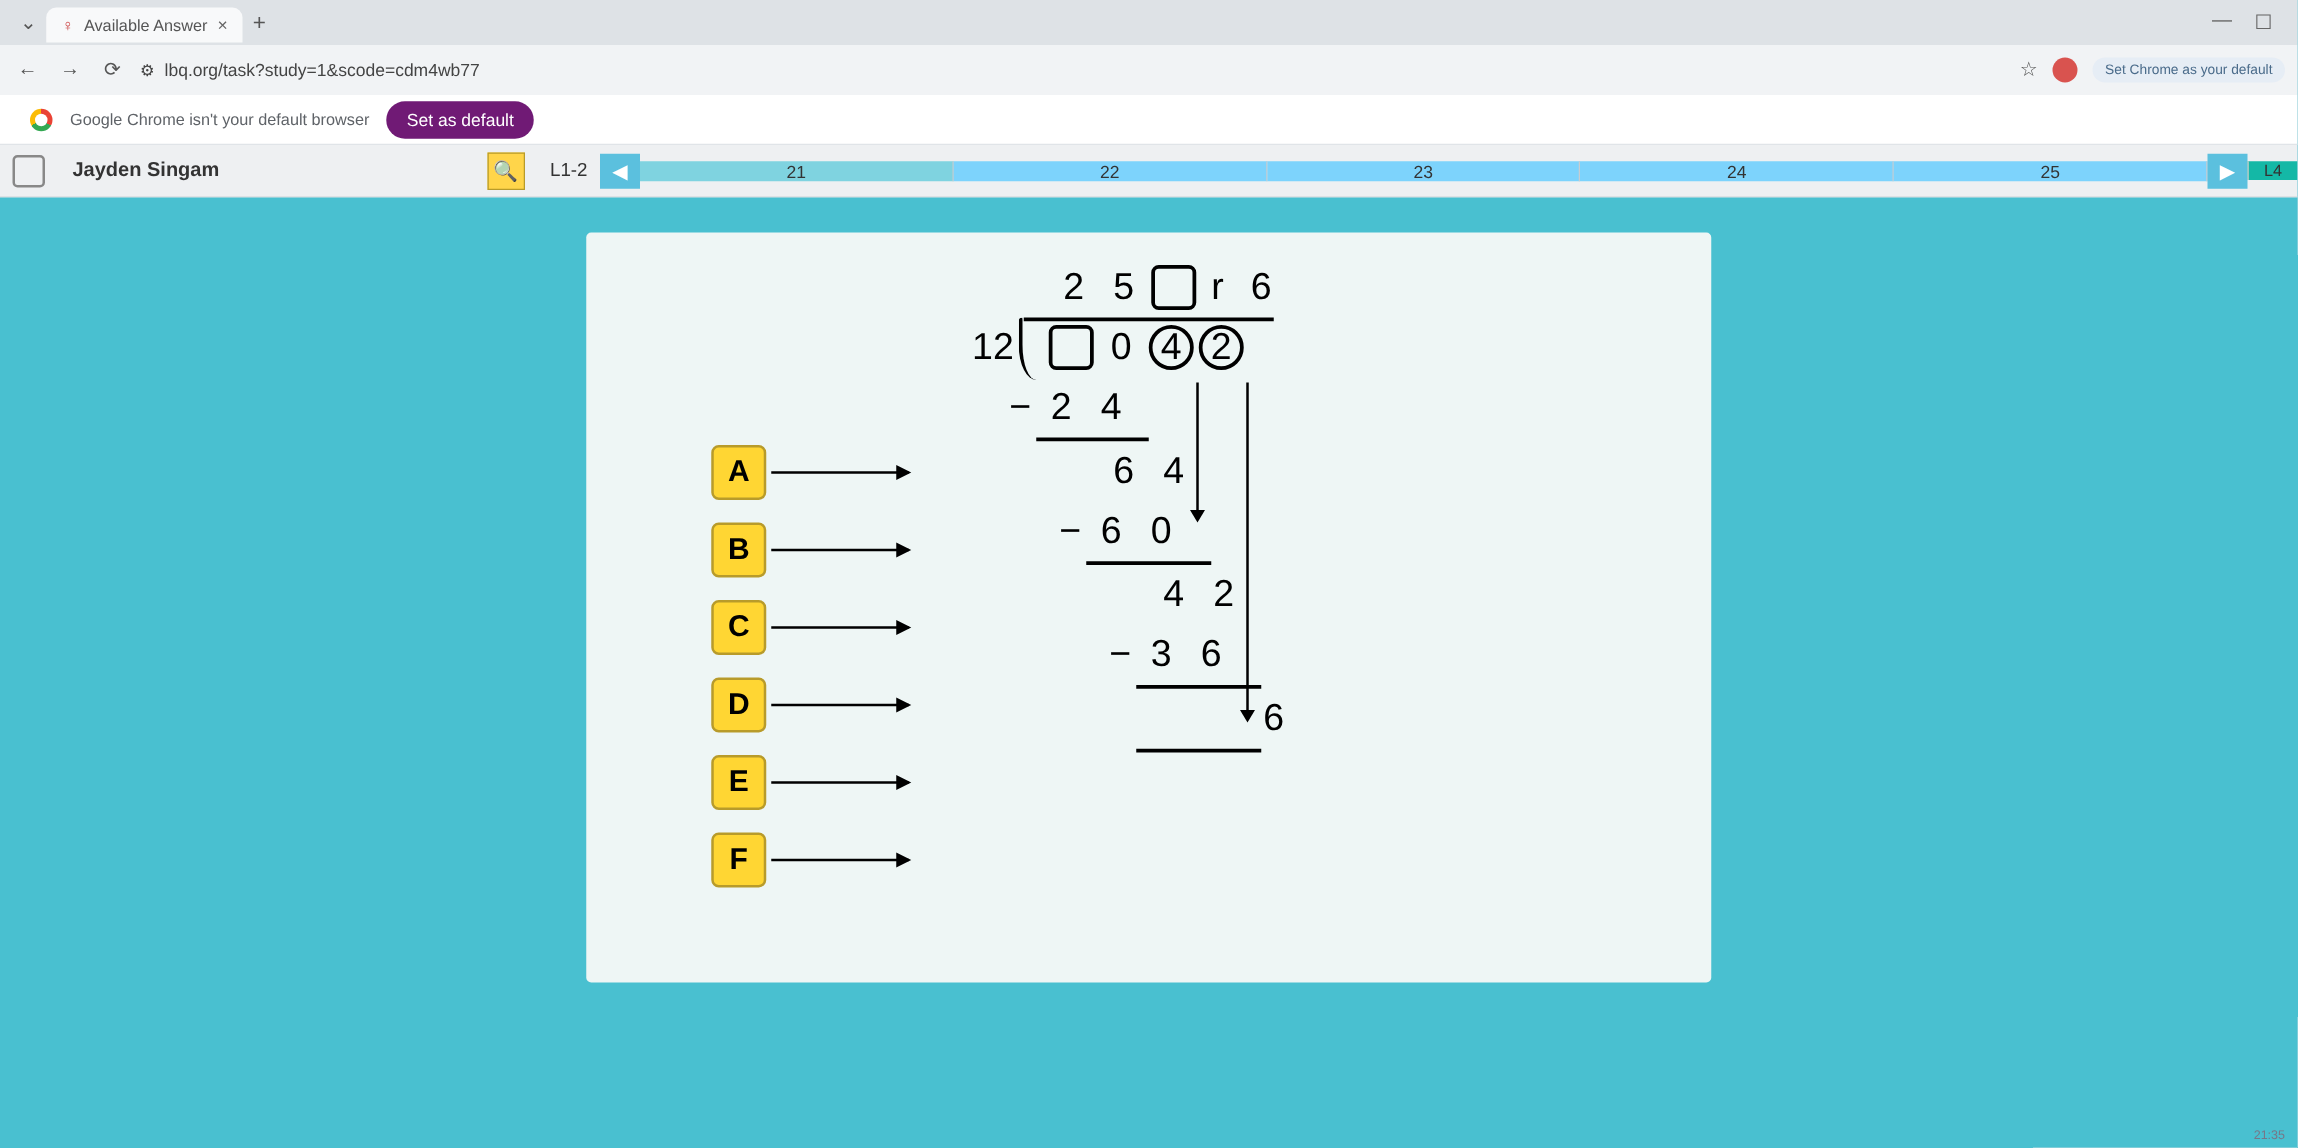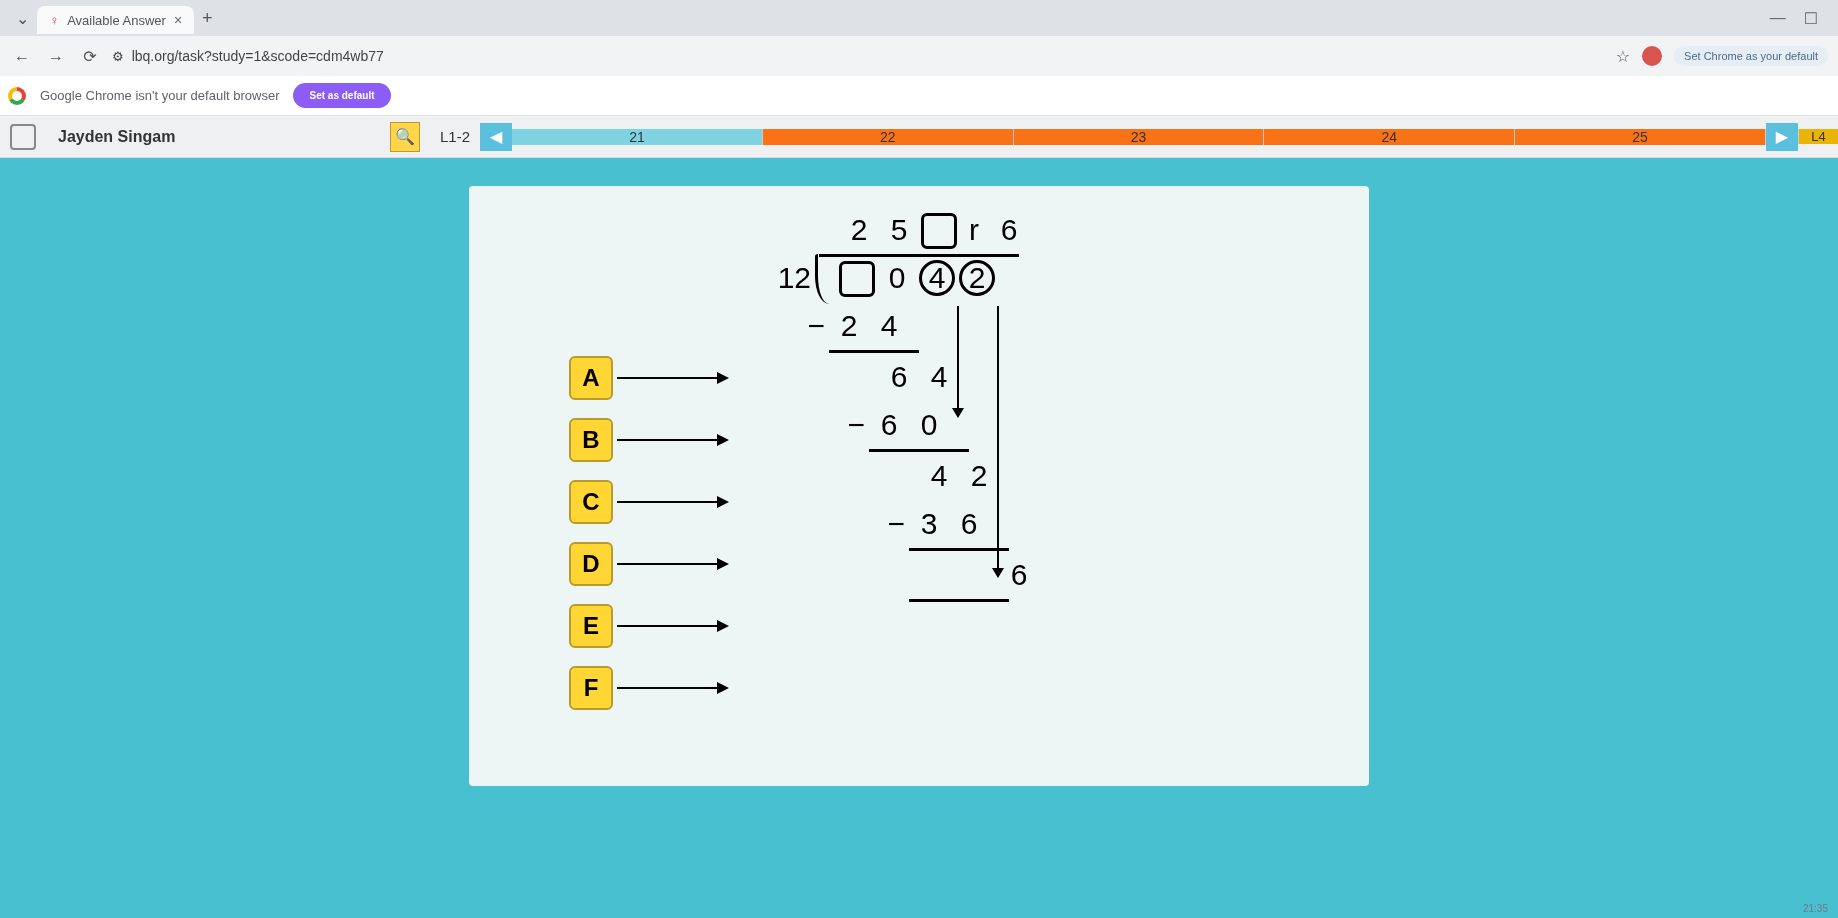--- a/index.html
+++ b/index.html
@@ -14,39 +14,39 @@
   .window-controls { margin-left: auto; display: flex; gap: 18px; padding-right: 12px; color: #666; }
 
   .addr-bar { display: flex; align-items: center; height: 40px; padding: 0 10px; background: #f1f3f5; gap: 10px; }
   .nav-btn { width: 24px; text-align: center; color: #555; font-size: 16px; cursor: pointer; }
   .url-box { flex: 1; display: flex; align-items: center; gap: 8px; font-size: 14px; color: #444; }
   .addr-actions { display: flex; align-items: center; gap: 12px; }
   .star { font-size: 16px; color: #555; }
   .avatar-dot { width: 20px; height: 20px; border-radius: 50%; background: #d9534f; }
   .default-pill { background: #e6edf5; border-radius: 14px; padding: 4px 10px; font-size: 11px; color: #4a6b8a; }
 
-  .info-bar { display: flex; align-items: center; height: 40px; padding: 0 8px; background: #fff; gap: 14px; border-bottom: 1px solid #e0e4e8; }
+  .info-bar { display: flex; align-items: center; height: 40px; padding: 0 24px; background: #fff; gap: 14px; border-bottom: 1px solid #e0e4e8; }
   .chrome-icon { width: 18px; height: 18px; border-radius: 50%; background: conic-gradient(#ea4335 0 120deg,#34a853 120deg 240deg,#fbbc05 240deg 360deg); position: relative; }
   .chrome-icon::after { content:""; position:absolute; inset:4px; background:#fff; border-radius:50%; }
   .info-text { font-size: 13px; color: #5f6368; }
-  .set-default-btn { background: #8b5cf6; color: #fff; border: none; border-radius: 16px; padding: 7px 16px; font-size: 10px; font-weight: 700; cursor: pointer; }
+  .set-default-btn { background: #701a75; color: #fff; border: none; border-radius: 16px; padding: 7px 16px; font-size: 14px; font-weight: 400; cursor: pointer; }
 
   
   .app-row { display: flex; align-items: center; height: 42px; background: #eef0f2; border-bottom: 1px solid #d8dce0; }
   .user-block { display: flex; align-items: center; gap: 22px; padding: 0 10px; width: 430px; }
   .puzzle-icon { width: 26px; height: 26px; border: 2px solid #888; border-radius: 4px; position: relative; }
   .user-name { font-weight: 700; font-size: 16px; color: #333; }
   .search-sq { width: 30px; height: 30px; background: #ffd54a; border: 1px solid #b89b2a; display:flex; align-items:center; justify-content:center; color:#333; font-size:16px; margin-left:auto; }
   .level-label { font-size: 15px; color: #333; margin: 0 10px; }
   .nav-prev, .nav-next { width: 32px; height: 28px; background: #5bc0de; display:flex; align-items:center; justify-content:center; color:#fff; }
   .nav-next { background:#5bc0de; }
   .prog-segs { display: flex; flex: 1; height: 28px; align-items: flex-start; margin-top: 12px; }
-  .seg { flex:1; display:flex; align-items:center; justify-content:center; border-right:1px solid #c8ccd0; font-size:14px; color:#333; background:#f97316; }
+  .seg { flex:1; display:flex; align-items:center; justify-content:center; border-right:1px solid #c8ccd0; font-size:14px; color:#333; background:#7dd3fc; }
   .seg.done { background: #7fd3e0; }
-  .l4 { width:40px; display:flex; align-items:center; justify-content:center; background:#eab308; font-size:13px; color:#333; border-left:1px solid #c8ccd0; }
+  .l4 { width:40px; display:flex; align-items:center; justify-content:center; background:#14b8a6; font-size:13px; color:#333; border-left:1px solid #c8ccd0; }
 
   
   .main { display:flex; height: calc(918px - 36px - 40px - 40px - 42px); }
   .sidebar { width: 530px; background:#f4f6f8; padding: 14px 12px; display:flex; flex-direction:column; gap:12px; }
   .question-text { font-size:15px; color:#333; line-height:1.35; max-width: 420px; }
   .answer-input { width: 330px; height: 30px; border:1px solid #b8bcc0; padding: 4px 6px; font-size:14px; background:#fff; }
   .answer-row { display:flex; align-items:center; gap:12px; margin-top:6px; }
   .edit-icon { width:28px; height:28px; border:1px solid #bbb; display:flex; align-items:center; justify-content:center; color:#666; background:#fff; }
   .answer-btn { margin-left:auto; background:#b5b9bd; color:#fff; border:none; padding:6px 12px; font-size:14px; border-radius:2px; cursor:pointer; display:flex; align-items:center; gap:6px;}
   .answer-btn::after { content:"➜"; font-size:12px; }

